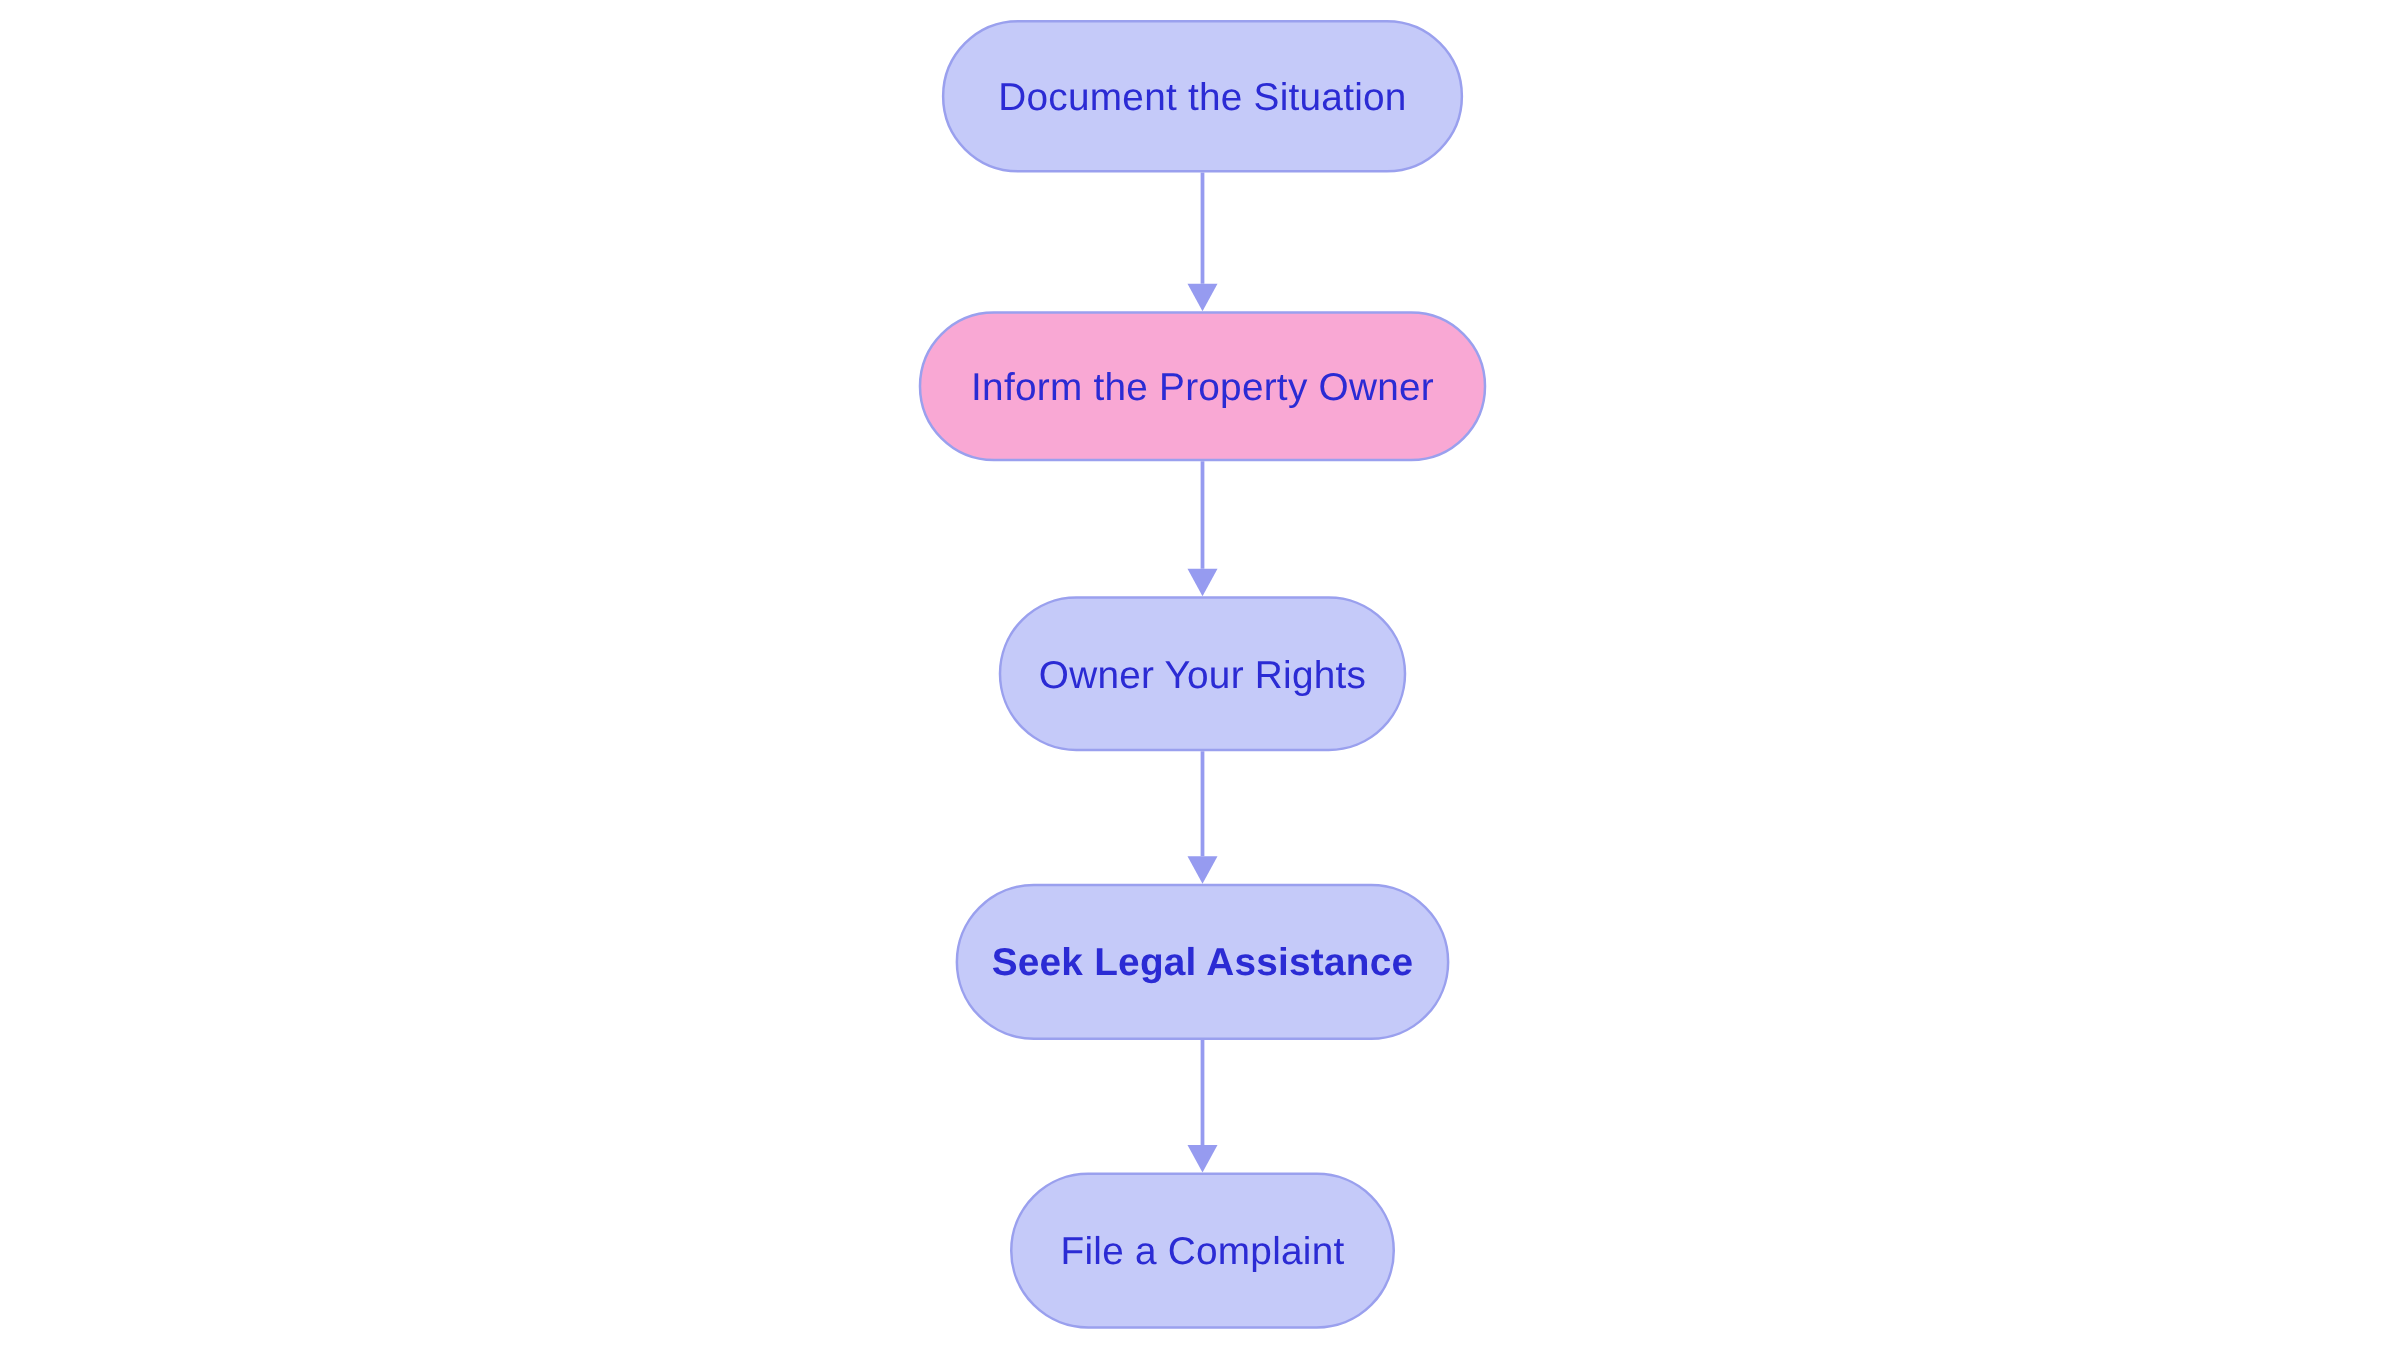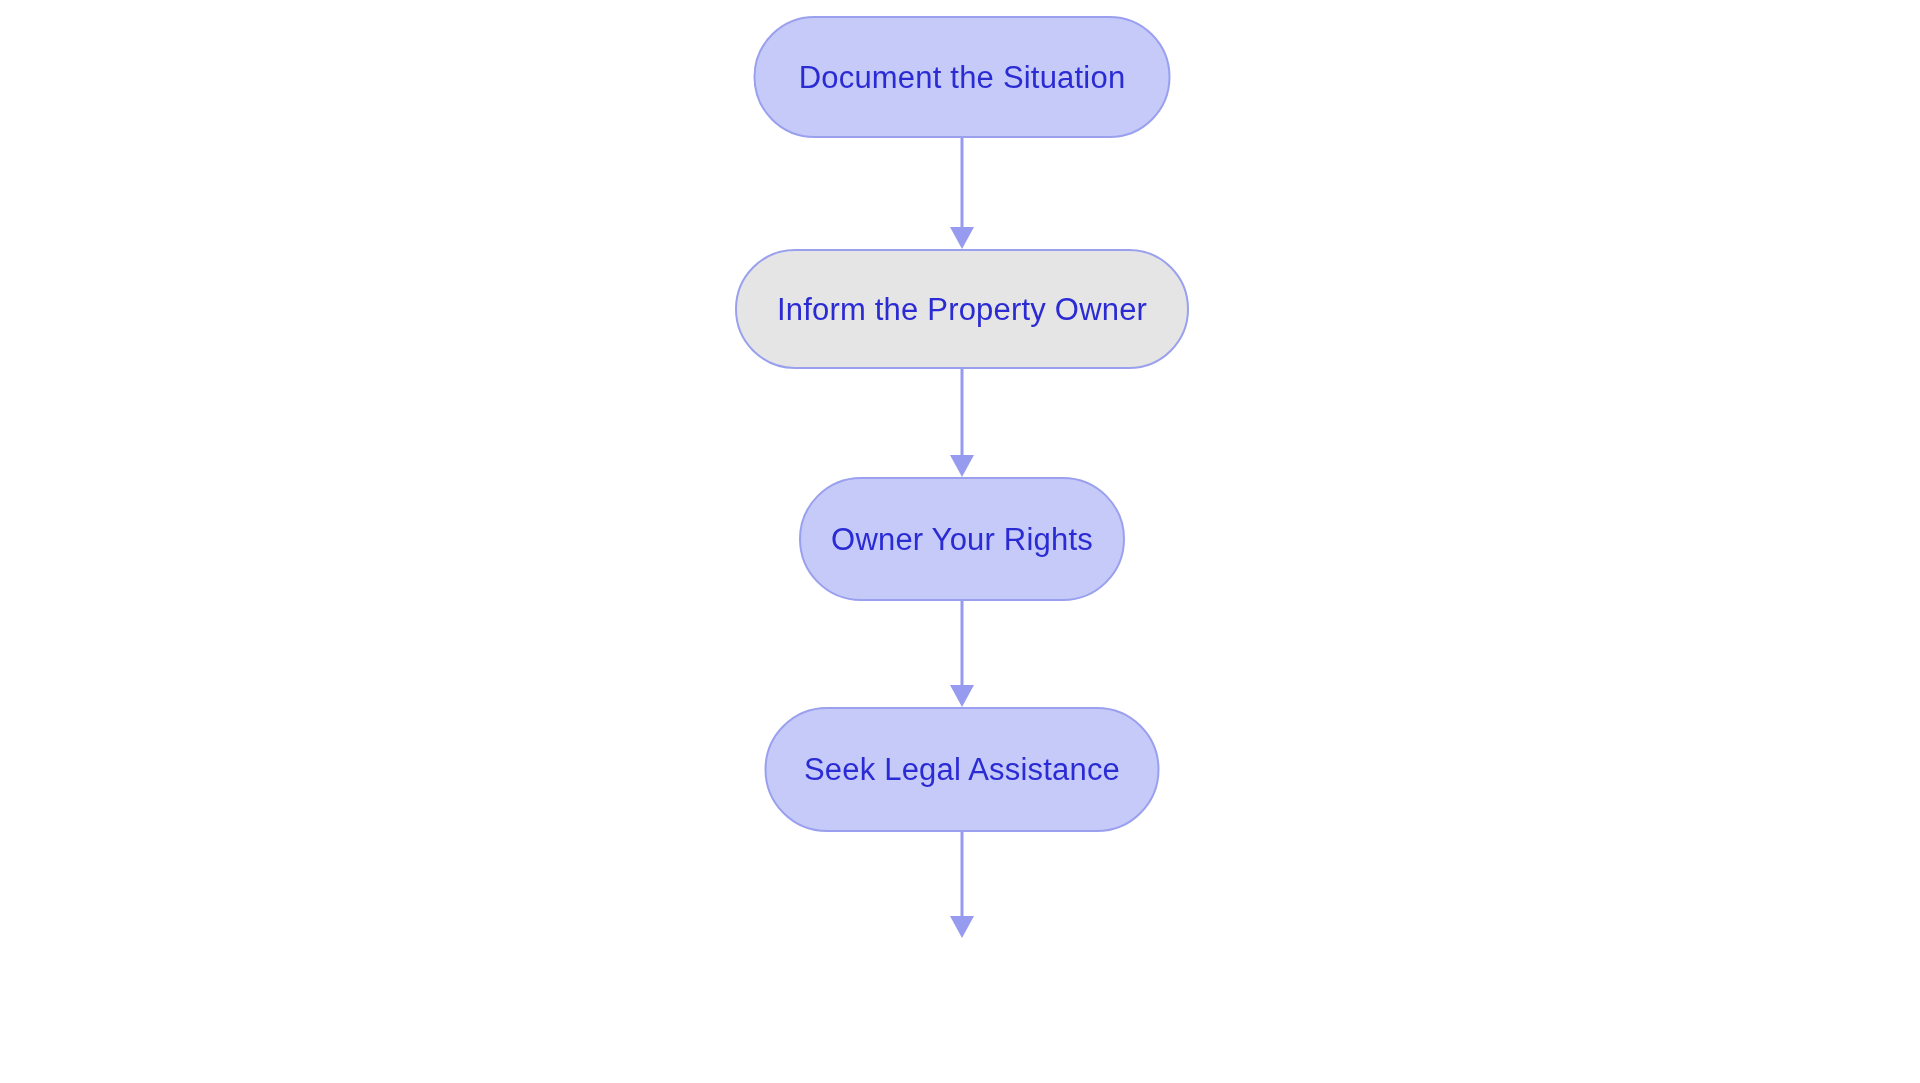--- a/index.html
+++ b/index.html
@@ -89,26 +89,29 @@
   </div>
   <div class="flow-connector" style="left: 962px; top: 832px; width: 24px; height: 106px;">
     <div class="flow-connector-line" style="height: 84px; background: rgb(150, 155, 240);"></div>
     <div class="flow-connector-arrowhead" style="border-top-color: rgb(150, 155, 240);"></div>
   </div>
 
   <div class="flow-node" style="left: 962px; top: 16px; width: 417px; height: 122px; background: rgb(197, 202, 249); border-color: rgb(154, 160, 238);">
     <span class="flow-node-label" style="color: rgb(43, 43, 212);">Document the Situation</span>
   </div>
 
-  <div class="flow-node" style="left: 962px; top: 249px; width: 454px; height: 120px; background: #e5e5e5; border-color: rgb(154, 160, 238);">
+  <div class="flow-node" style="left: 962px; top: 249px; width: 454px; height: 120px; background: #f9a8d4; border-color: rgb(154, 160, 238);">
     <span class="flow-node-label" style="color: rgb(43, 43, 212);">Inform the Property Owner</span>
   </div>
 
   <div class="flow-node" style="left: 962px; top: 477px; width: 326px; height: 124px; background: rgb(197, 202, 249); border-color: rgb(154, 160, 238);">
     <span class="flow-node-label" style="color: rgb(43, 43, 212);">Owner Your Rights</span>
   </div>
 
   <div class="flow-node" style="left: 962px; top: 707px; width: 395px; height: 125px; background: rgb(197, 202, 249); border-color: rgb(154, 160, 238);">
-    <span class="flow-node-label" style="color: rgb(43, 43, 212);">Seek Legal Assistance</span>
+    <span class="flow-node-label" style="color: rgb(43, 43, 212); font-weight: bold;">Seek Legal Assistance</span>
   </div>
 
+  <div class="flow-node" style="left: 962px; top: 938px; width: 308px; height: 125px; background: rgb(197, 202, 249); border-color: rgb(154, 160, 238);">
+    <span class="flow-node-label" style="color: rgb(43, 43, 212);">File a Complaint</span>
+  </div>
 
 </div>
 
 </body></html>

